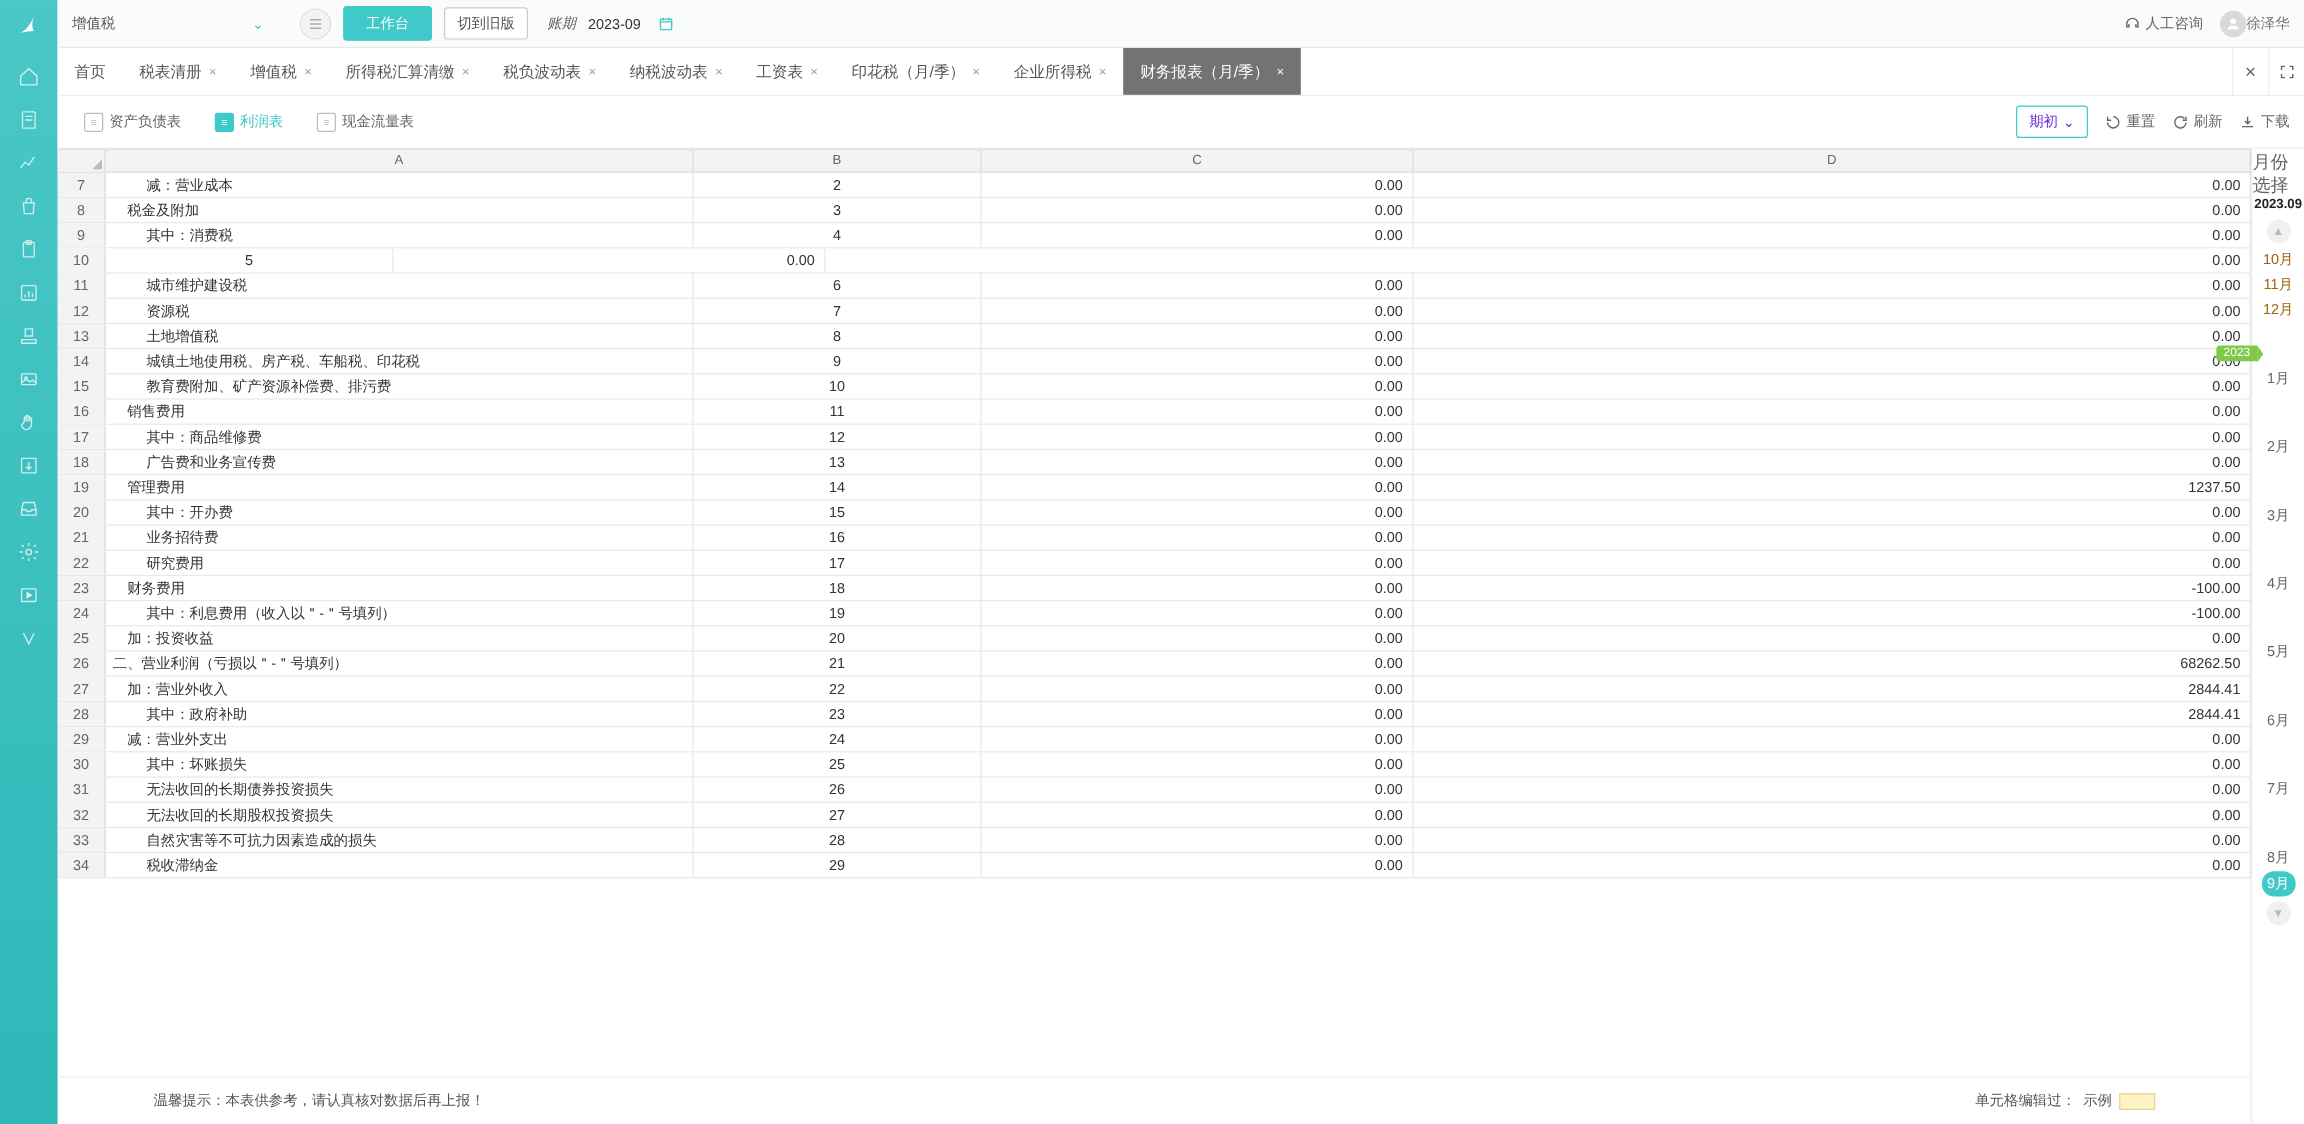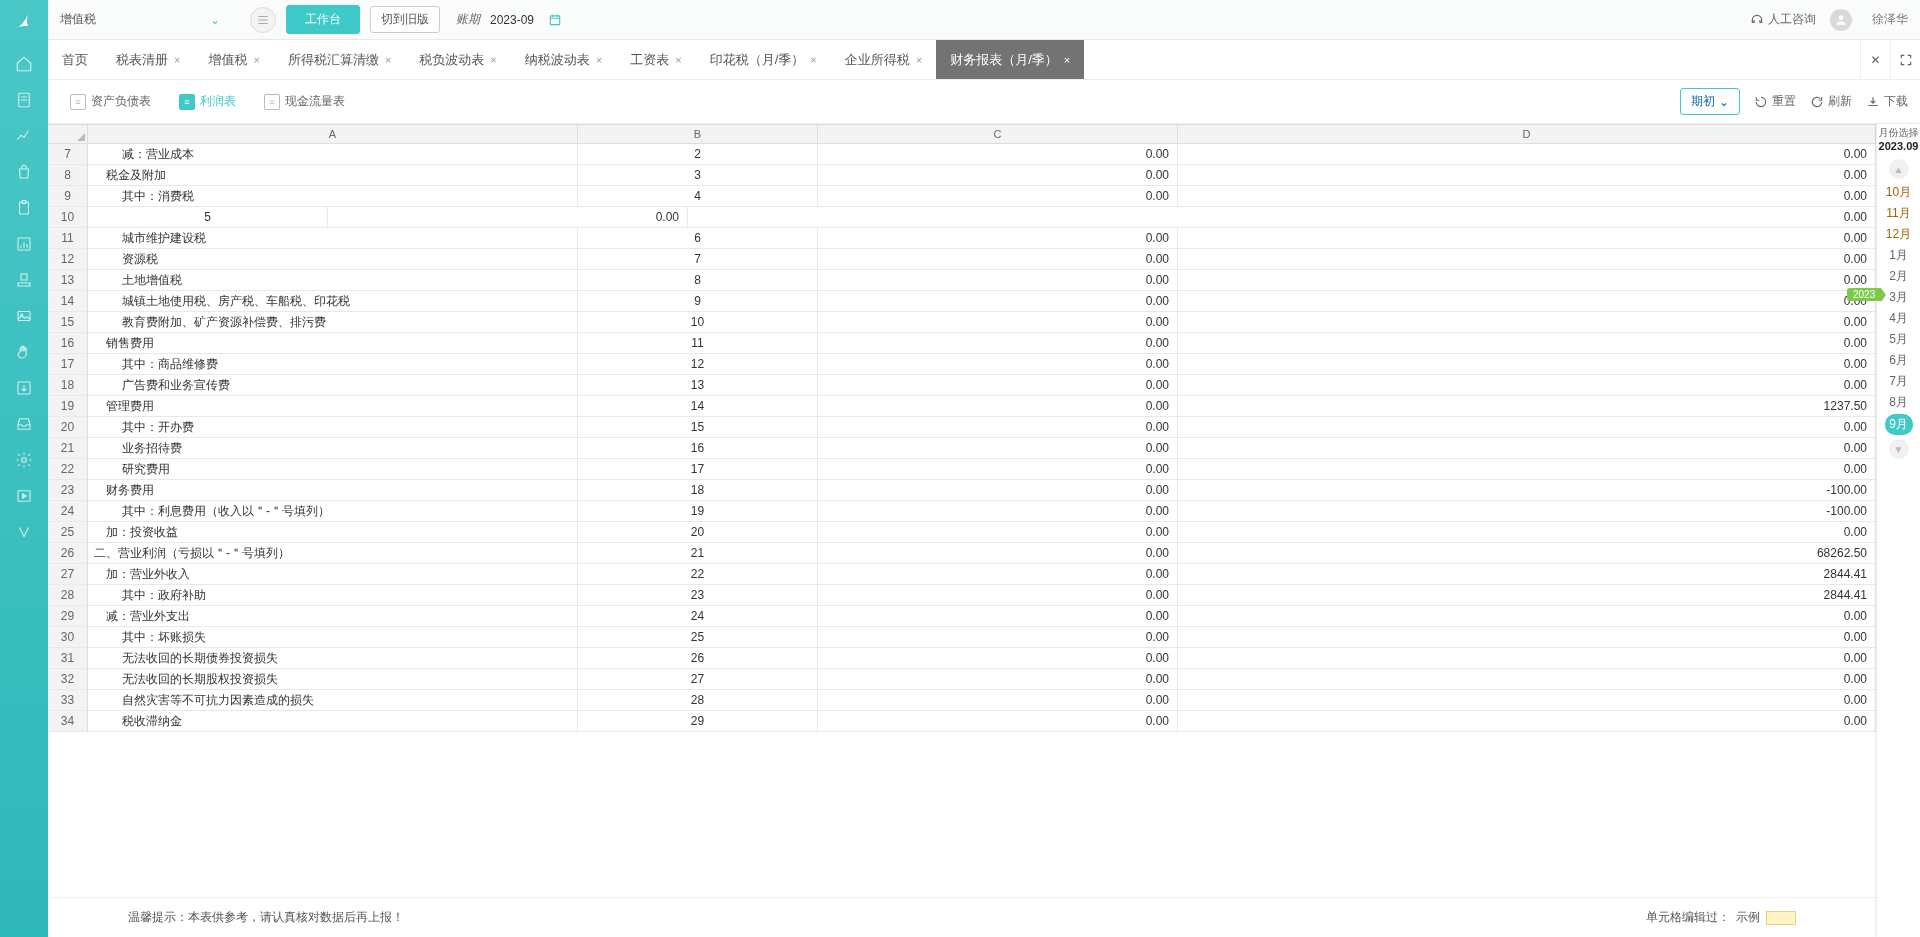--- a/index.html
+++ b/index.html
@@ -20,40 +20,40 @@
 .topbar { height: 40px; background: #fafbfb; display: flex; align-items: center; padding: 0 12px; border-bottom: 1px solid #e8e8e8; gap: 10px; }
 .dropdown-trigger { display: flex; align-items: center; gap: 6px; color: #555; cursor: pointer; min-width: 180px; }
 .dropdown-trigger .chev { margin-left: auto; margin-right: 20px; color: #4ac7c7; }
 .circle-btn { width: 26px; height: 26px; border-radius: 50%; border: 1px solid #ddd; background: #f3f3f3; display: flex; align-items: center; justify-content: center; cursor: pointer; color: #aaa; }
 .btn-primary { background: #40c9c9; color: #fff; border: 1px solid #40c9c9; padding: 5px 18px; border-radius: 3px; cursor: pointer; font-size: 12px; }
 .btn-outline { background: #fff; border: 1px solid #ccc; color: #555; padding: 4px 10px; border-radius: 3px; cursor: pointer; font-size: 12px; }
 .period-label { color: #666; margin-left: 6px; font-style: italic; }
 .period-value { color: #333; }
 .cal-icon { color: #4ac7c7; margin-left: 4px; }
 .top-right { margin-left: auto; display: flex; align-items: center; gap: 14px; color: #777; }
-.top-right .user { display: flex; align-items: center; gap: 20px; justify-content: flex-end; }
+.top-right .user { display: flex; align-items: center; gap: 0; justify-content: flex-end; }
 .avatar { width: 22px; height: 22px; border-radius: 50%; background: #d9d9d9; display: flex; align-items: center; justify-content: center; color: #fff; }
 
 
 .tabs { height: 40px; background: #fff; display: flex; align-items: stretch; border-bottom: 1px solid #eee; position: relative; }
 .tab { display: flex; align-items: center; padding: 0 14px; gap: 6px; color: #555; cursor: pointer; font-size: 13px; border-right: 0; }
 .tab.active { background: #737373; color: #fff; }
 .tab .x { font-size: 11px; color: #999; cursor: pointer; }
 .tab.active .x { color: #fff; }
 .tabs-right { margin-left: auto; display: flex; align-items: center; }
 .tabs-right .iconbtn { width: 30px; height: 40px; display: flex; align-items: center; justify-content: center; border-left: 1px solid #eee; color: #666; cursor: pointer; }
 
 
 .subbar { height: 44px; background: #fff; display: flex; align-items: center; padding: 0 12px; gap: 8px; border-bottom: 1px solid #eee; }
 .subtab { display: flex; align-items: center; gap: 5px; padding: 6px 10px; color: #666; cursor: pointer; border-radius: 2px; }
 .subtab .si { width: 16px; height: 16px; border: 1px solid #bbb; border-radius: 2px; display: flex; align-items: center; justify-content: center; font-size: 9px; color: #bbb; }
 .subtab.active { color: #40c9c9; }
 .subtab.active .si { border-color: #40c9c9; background: #40c9c9; color: #fff; }
 .subbar-right { margin-left: auto; display: flex; align-items: center; gap: 14px; }
-.btn-drop { border: 1px solid #40c9c9; color: #0369a1; padding: 4px 10px; border-radius: 3px; cursor: pointer; display: flex; align-items: center; gap: 4px; background: #fff; }
+.btn-drop { border: 1px solid #40c9c9; color: #6d28d9; padding: 4px 10px; border-radius: 3px; cursor: pointer; display: flex; align-items: center; gap: 4px; background: #fff; }
 .link-btn { display: flex; align-items: center; gap: 4px; color: #666; cursor: pointer; }
 
 
 .content-row { flex: 1; display: flex; min-height: 0; }
 
 
 .sheet-wrap { flex: 1; display: flex; flex-direction: column; min-width: 0; }
 .sheet { flex: 1; overflow: hidden; display: flex; flex-direction: column; border-top: 1px solid #ddd; }
 .colheads { display: flex; background: #f3f3f3; border-bottom: 1px solid #ddd; font-size: 11px; color: #666; }
 .corner { width: 40px; border-right: 1px solid #ddd; height: 18px; background: #f3f3f3; position: relative; }
@@ -76,25 +76,25 @@
 .ind1 { padding-left: 18px; }
 .ind2 { padding-left: 34px; }
 
 
 .footer { height: 40px; display: flex; align-items: center; padding: 0 80px 0 80px; border-top: 1px solid #eee; color: #555; font-size: 12px; justify-content: space-between; }
 .footer-right { display: flex; align-items: center; gap: 6px; }
 .swatch { width: 30px; height: 14px; background: #fff3c6; border: 1px solid #e0d48a; }
 
 
 .month-strip { width: 44px; background: #fff; border-left: 1px solid #eee; display: flex; flex-direction: column; align-items: center; padding-top: 2px; flex-shrink: 0; position: relative; box-shadow: -1px 0 3px rgba(0,0,0,0.05); }
-.ms-title { font-size: 10px; color: #666; }
+.ms-title { font-size: 15px; color: #666; }
 .ms-cur { font-size: 11px; font-weight: bold; color: #222; margin-bottom: 4px; }
 .ms-arrow { width: 20px; height: 20px; border-radius: 50%; background: #f0f0f0; color: #bbb; display: flex; align-items: center; justify-content: center; margin: 3px 0; cursor: pointer; font-size: 10px; }
 .ms-month { font-size: 12px; color: #a16207; padding: 2px 0; cursor: pointer; width: 100%; text-align: center; }
-.ms-month.en { color: #666; }
+.ms-month.en { color: #666; margin-top: 36px; }
 .ms-month.active { background: #40c9c9; color: #fff; border-radius: 10px; width: 28px; margin: 1px auto; }
 .ms-year { position: absolute; left: -30px; top: 164px; background: #7ec94a; color: #fff; font-size: 10px; padding: 1px 6px; border-radius: 3px 0 0 3px; }
 .ms-year::after { content:''; position:absolute; right:-5px; top:0; width:0;height:0; border-left:5px solid #7ec94a; border-top:7px solid transparent; border-bottom:7px solid transparent; }
 
 svg.ico { width: 14px; height: 14px; vertical-align: middle; }
 </style>
 </head>
 <body>
 
 <div class="app">

